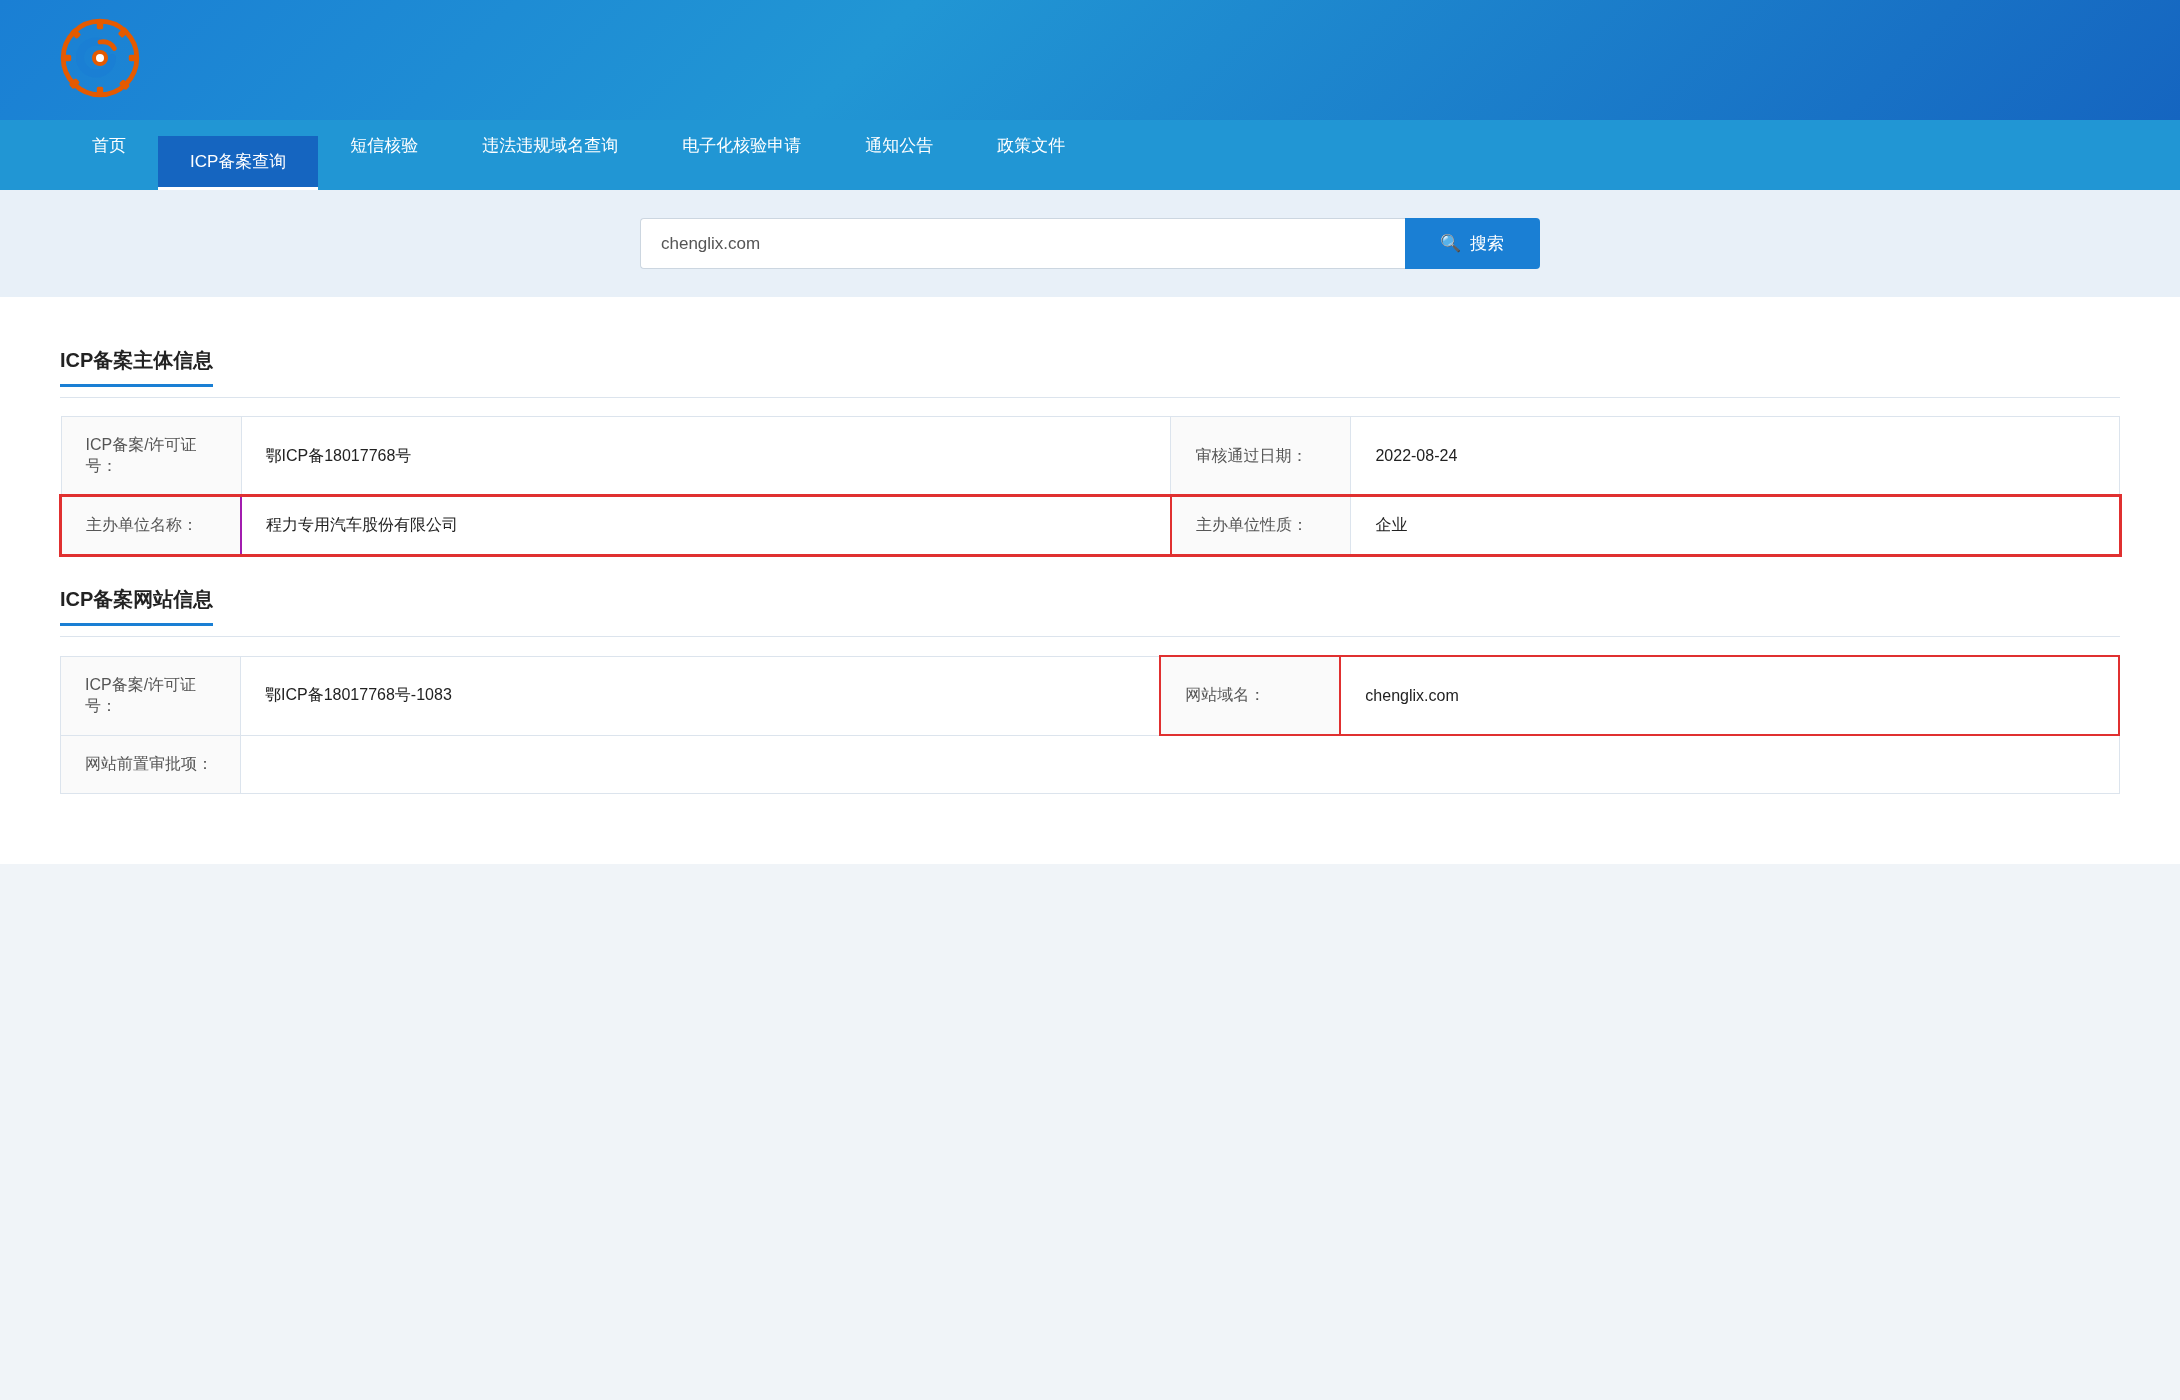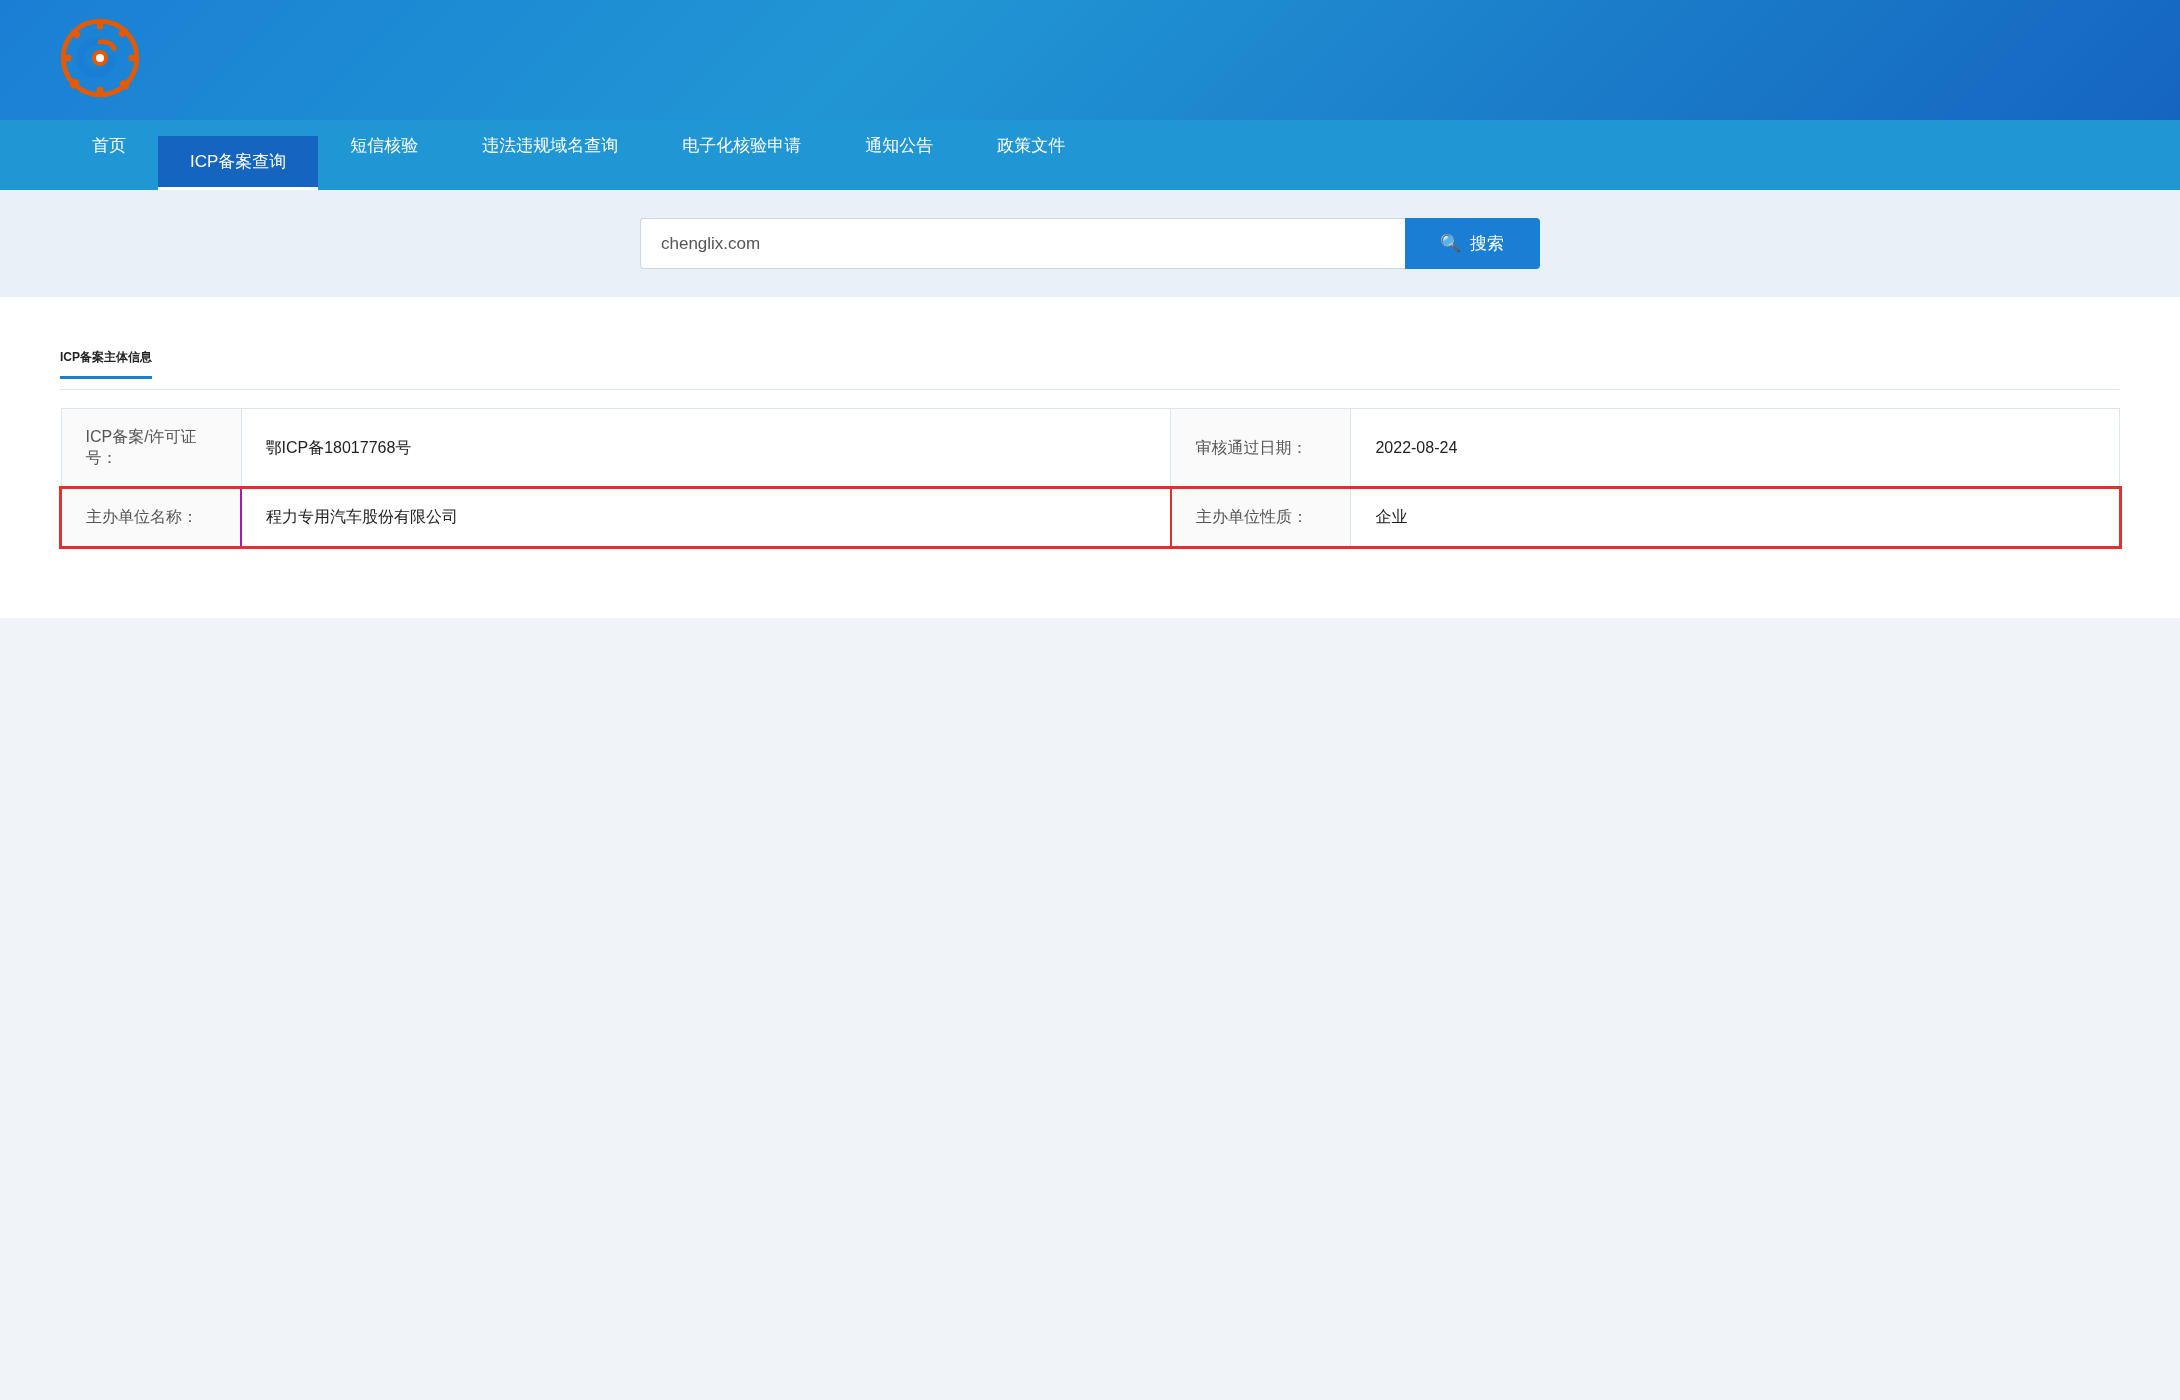--- a/index.html
+++ b/index.html
@@ -92,21 +92,21 @@
     }
 
     
     .content {
       background: white;
       margin: 0;
       padding: 30px 60px 40px 60px;
     }
 
     .section-title {
-      font-size: 12px;
+      font-size: 20px;
       font-weight: bold;
       color: #222;
       margin-bottom: 0;
       padding-bottom: 10px;
       border-bottom: 3px solid #1a7fd4;
       display: inline-block;
     }
 
     .section-block {
       margin-top: 20px;
@@ -215,14 +215,34 @@
         <tr style="outline: 3px solid #e03030; outline-offset: -1px; position: relative;">
           <td class="label-cell" style="border: 2px solid #a21caf;">主办单位名称：</td>
           <td class="value-cell" style="border: 2px solid #e03030; border-left: 1px solid #dce4ed; font-family: Liberation Mono, monospace;">程力专用汽车股份有限公司</td>
           <td class="label-cell">主办单位性质：</td>
           <td class="value-cell">企业</td>
         </tr>
       </tbody>
     </table>
   </div>
 
+  <div class="section-block">
+    <div class="section-title">ICP备案网站信息</div>
+    <hr class="divider" style="margin-top:10px;">
+    <table class="info-table">
+      <tbody>
+
+        <tr>
+          <td class="label-cell">ICP备案/许可证号：</td>
+          <td class="value-cell">鄂ICP备18017768号-1083</td>
+          <td class="label-cell" style="border: 2px solid #e03030;">网站域名：</td>
+          <td class="value-cell" style="border: 2px solid #e03030; border-left: 1px solid #dce4ed;">chenglix.com</td>
+        </tr>
+
+        <tr>
+          <td class="label-cell">网站前置审批项：</td>
+          <td class="value-cell" colspan="3"></td>
+        </tr>
+      </tbody>
+    </table>
+  </div>
 
 </div>
 
 </body></html>

